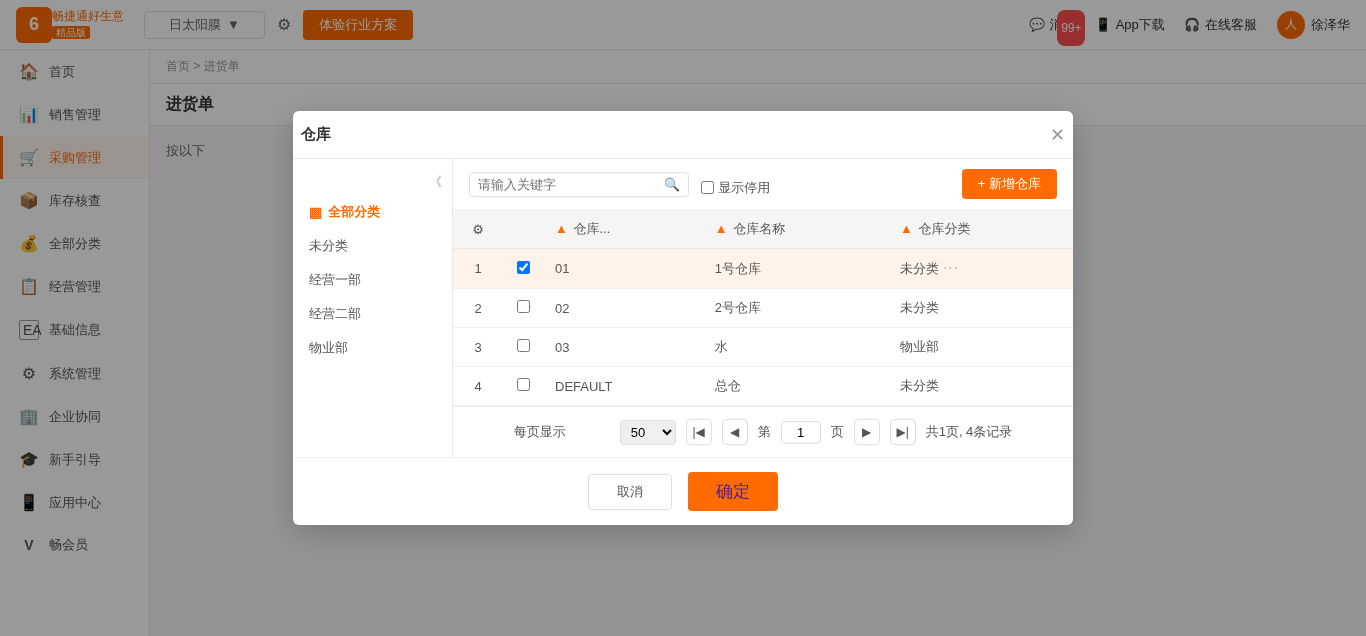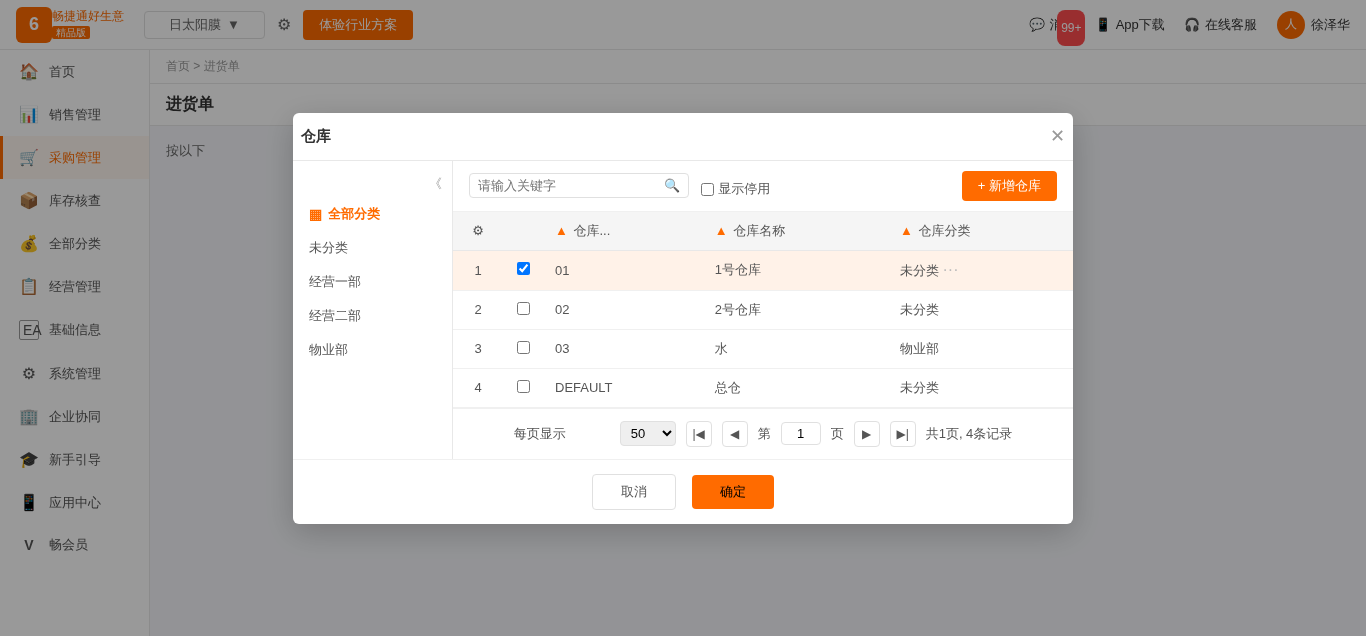--- a/index.html
+++ b/index.html
@@ -417,23 +417,23 @@
       background: #fff;
       cursor: pointer;
       font-size: 13px;
       color: #555;
     }
     .confirm-btn {
       padding: 8px 28px;
       border: none;
       border-radius: 4px;
       background: #ff6b00;
-      color: #000000;
-      cursor: pointer;
-      font-size: 13px;
+      color: #4c1d95;
+      cursor: pointer;
+      font-size: 17px;
     }
 
     
     .behind-content {
       padding: 16px;
       color: #555;
       font-size: 13px;
     }
     .filter-row {
       display: flex;

